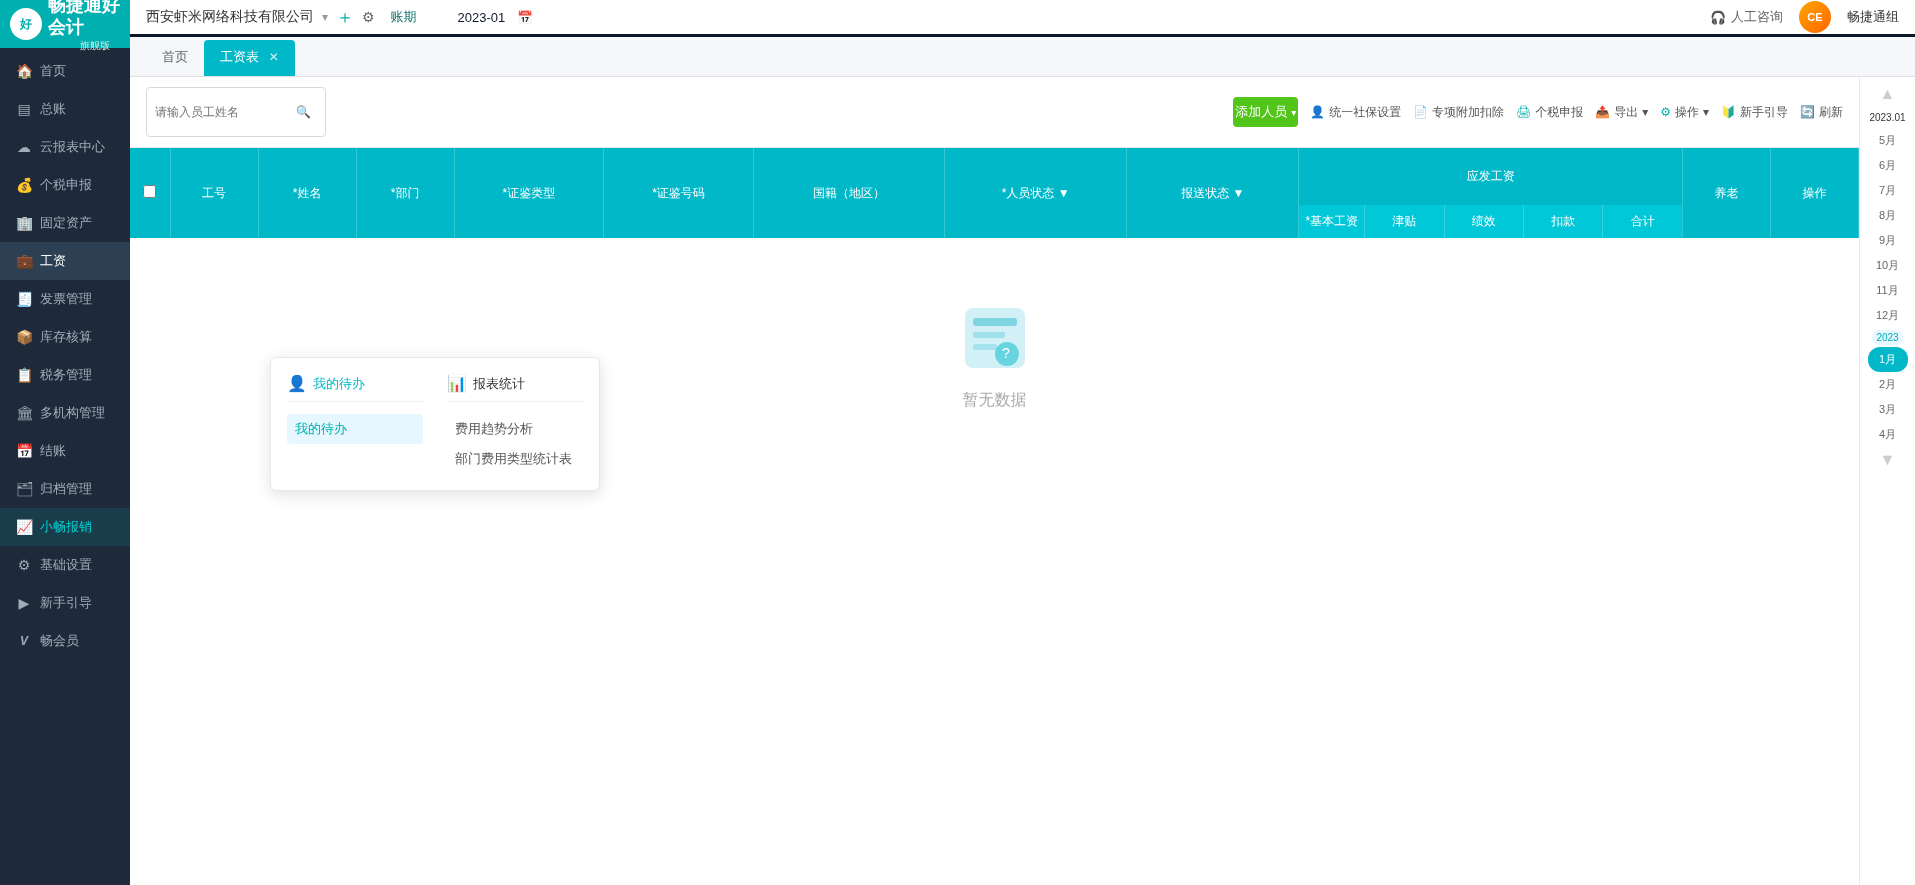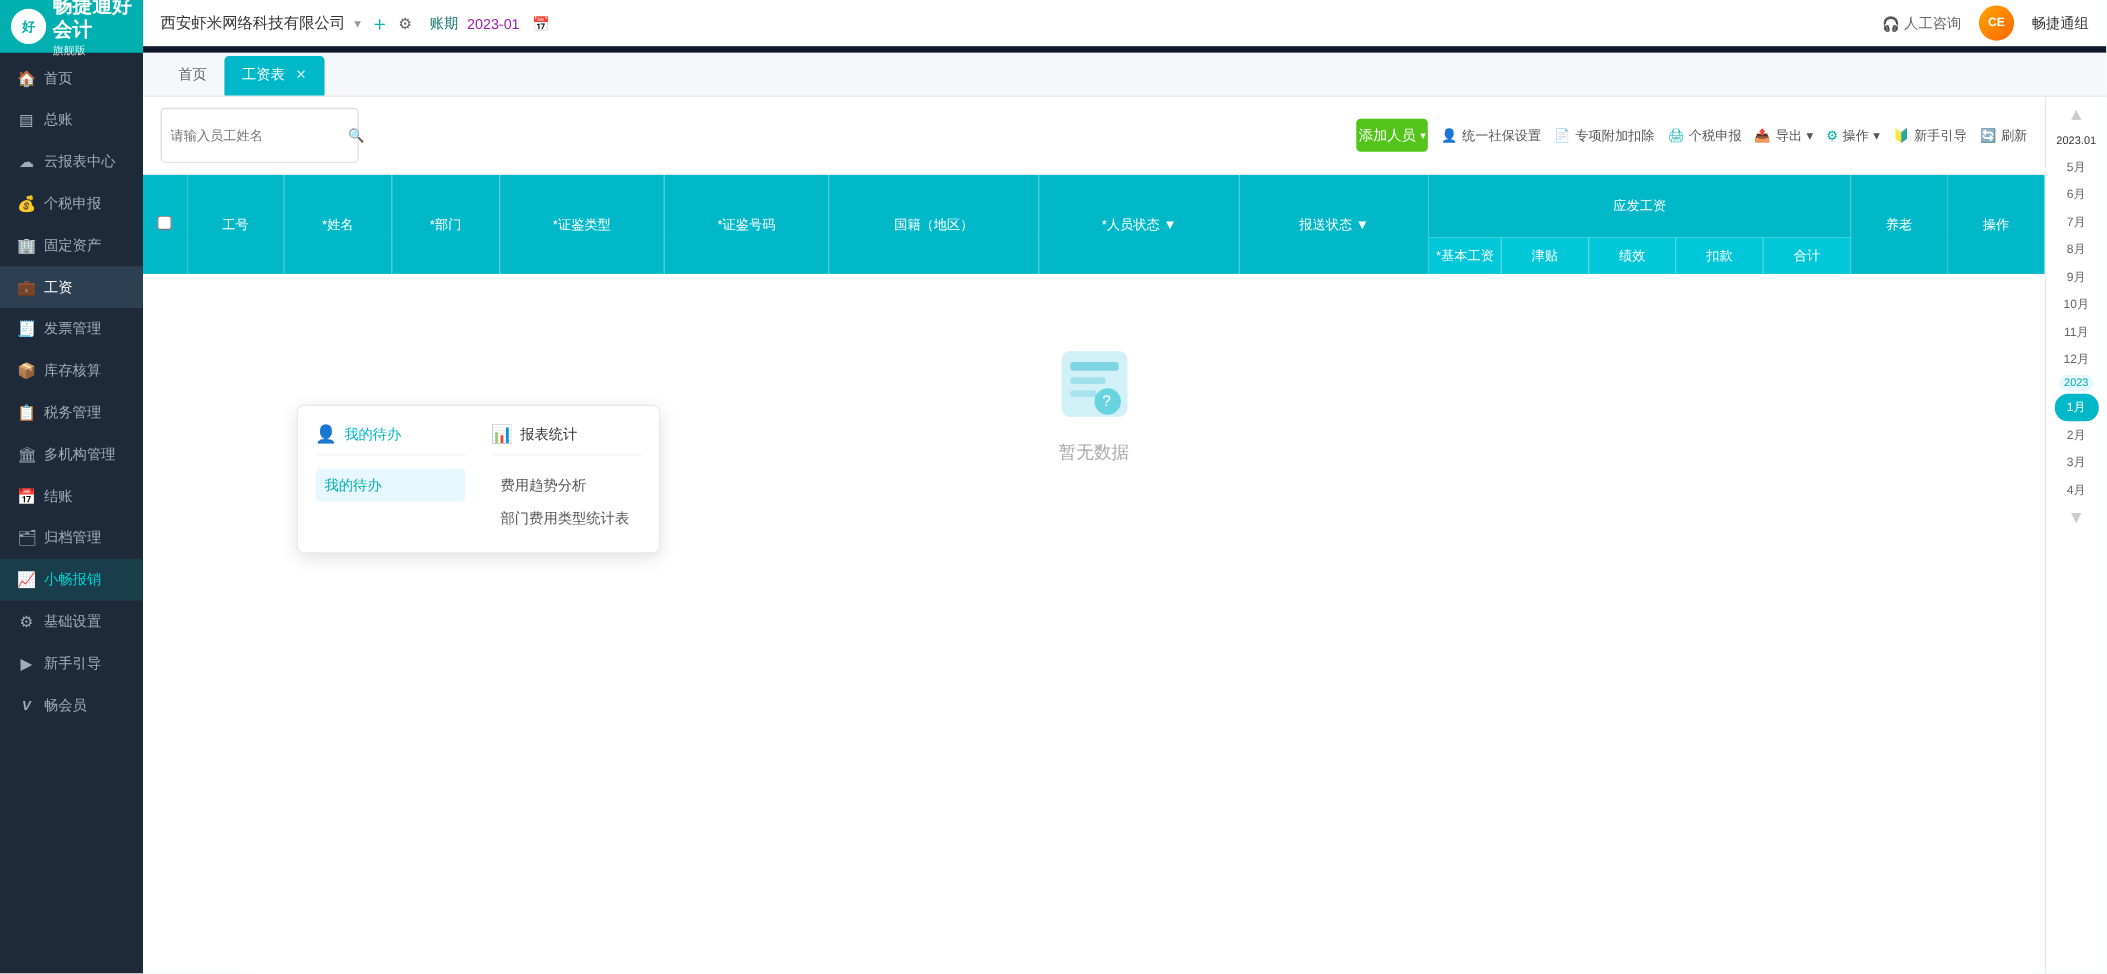--- a/index.html
+++ b/index.html
@@ -38,20 +38,21 @@
     }
     .sidebar-logo-text {
       color: white;
       font-size: 18px;
       font-weight: bold;
       line-height: 1.2;
     }
     .sidebar-logo-sub {
       color: rgba(255,255,255,0.8);
       font-size: 10px;
+      margin-left: 32px;
     }
     .sidebar-nav {
       flex: 1;
       overflow-y: auto;
       padding: 4px 0;
     }
     .sidebar-nav::-webkit-scrollbar { width: 0; }
     .nav-item {
       display: flex;
       align-items: center;
@@ -70,40 +71,40 @@
     .main {
       flex: 1;
       display: flex;
       flex-direction: column;
       overflow: hidden;
     }
 
     
     .topbar {
       background: white;
-      height: 48px;
+      height: 37px;
       display: flex;
       align-items: center;
       padding: 0 16px;
-      border-bottom: 6px solid #0f172a;
+      border-bottom: 3px solid #0f172a;
       gap: 8px;
     }
     .company-name {
       color: #333;
       font-size: 14px;
       font-weight: 500;
     }
     .topbar-arrow {
       color: #999;
       font-size: 12px;
     }
     .topbar-add { color: #00b0b0; font-size: 18px; cursor: pointer; }
     .topbar-gear { color: #666; font-size: 14px; cursor: pointer; }
     .period-label { color: #0f766e; font-size: 13px; margin-left: 8px; }
-    .period-value { color: #a21caf; font-size: 13px; font-weight: 500; }
+    .period-value { color: #0f172a; font-size: 13px; font-weight: 500; margin-left: 33px; }
     .period-cal { color: #00b0b0; margin-left: 4px; cursor: pointer; }
     .topbar-right {
       margin-left: auto;
       display: flex;
       align-items: center;
       gap: 16px;
     }
     .customer-service {
       display: flex;
       align-items: center;
@@ -181,21 +182,21 @@
       gap: 8px;
       background: white;
       border-bottom: 1px solid #e8e8e8;
     }
     .search-box {
       display: flex;
       align-items: center;
       border: 1px solid #d9d9d9;
       border-radius: 4px;
       padding: 17px 8px;
-      gap: 22px;
+      gap: 1px;
       width: 180px;
     }
     .search-input {
       border: none;
       outline: none;
       font-size: 12px;
       color: #999;
       width: 140px;
       background: transparent;
     }

